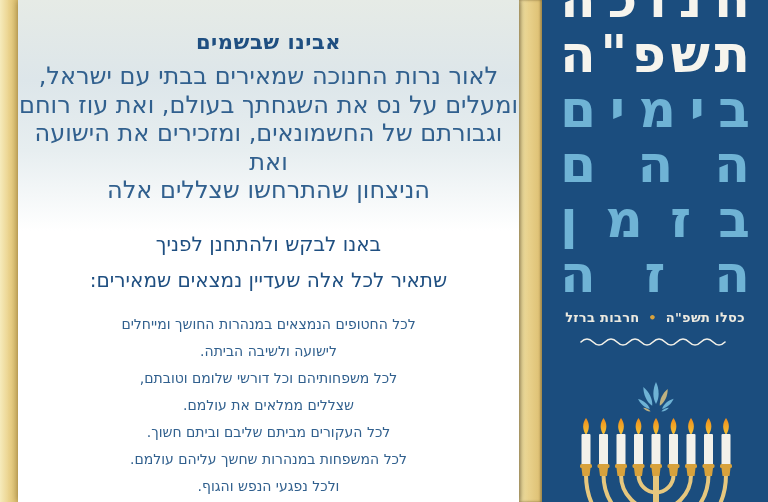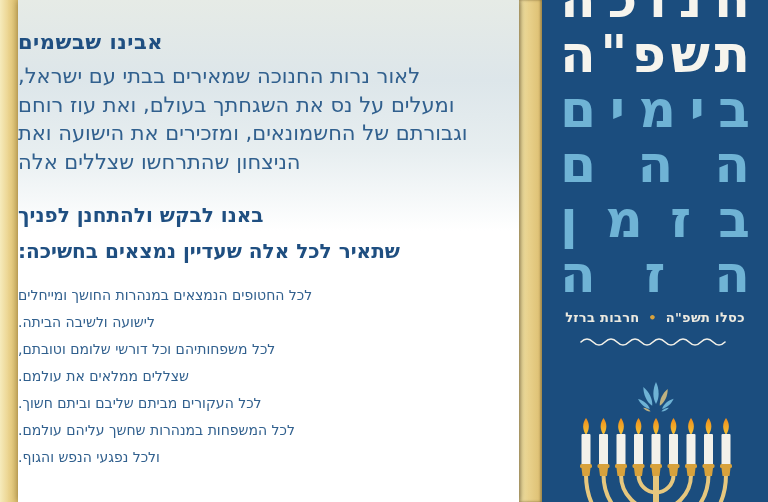--- a/index.html
+++ b/index.html
@@ -12,25 +12,25 @@
   .gold-left  { position:absolute; left:0; top:0; width:18px; height:502px;
                 background:linear-gradient(90deg,#f6ebbb 0%,#e9d088 55%,#ddbf6e 100%); }
   .gold-right { position:absolute; left:519px; top:0; width:23px; height:502px;
                 background:linear-gradient(90deg,#f2e4a9 0%,#e8d08a 45%,#dcbe70 100%);
                 box-shadow:inset -2px 0 2px rgba(70,50,15,.35), inset 2px 0 3px rgba(70,50,15,.30); }
 
   
   .page { position:absolute; left:18px; top:0; width:501px; height:502px;
           background:linear-gradient(180deg,#e6ebe6 0%,#dde6ea 16%,#e7eef0 30%,#ffffff 46%,#ffffff 100%);
           box-shadow:0 0 7px rgba(80,60,20,.55);
-          direction:rtl; text-align:left; color:#31608e; }
+          direction:rtl; text-align:center; color:#31608e; }
   .page-inner { padding-top:30px; }
   .page-title { font-size:21px; font-weight:bold; color:#1f4f81; margin-bottom:8px; letter-spacing:.5px; }
-  .intro { font-size:21px; line-height:28.5px; }
-  .petition-heading { margin-top:21px; font-size:20px; line-height:36px; font-weight:bold; color:#1f4f81; }
+  .intro { font-size:24px; line-height:28.5px; }
+  .petition-heading { margin-top:21px; font-size:20px; line-height:36px; font-weight:normal; color:#1f4f81; }
   .petition { margin-top:13px; font-size:14px; line-height:27px; }
 
   
   .sidebar { position:absolute; left:542px; top:0; width:226px; height:502px;
              background:#1b4d7e; overflow:hidden; direction:rtl; }
   .big-words { margin-top:-28px; }
   .bw { height:55px; display:flex; justify-content:space-between; align-items:center;
         direction:rtl; padding:0 18px; font-weight:bold; font-size:52px; line-height:55px; }
   .bw.white { color:#f6f4ed; }
   .bw.blue  { color:#6fb3d5; }
@@ -54,21 +54,21 @@
 
       <div class="intro">
         <div>לאור נרות החנוכה שמאירים בבתי עם ישראל,</div>
         <div>ומעלים על נס את השגחתך בעולם, ואת עוז רוחם</div>
         <div>וגבורתם של החשמונאים, ומזכירים את הישועה ואת</div>
         <div>הניצחון שהתרחשו שצללים אלה</div>
       </div>
 
       <div class="petition-heading">
         <div>באנו לבקש ולהתחנן לפניך</div>
-        <div>שתאיר לכל אלה שעדיין נמצאים בחשיכה:</div>
+        <div>שתאיר לכל אלה שעדיין נמצאים שמאירים:</div>
       </div>
 
       <div class="petition">
         <div>לכל החטופים הנמצאים במנהרות החושך ומייחלים</div>
         <div>לישועה ולשיבה הביתה.</div>
         <div>לכל משפחותיהם וכל דורשי שלומם וטובתם,</div>
         <div>שצללים ממלאים את עולמם.</div>
         <div>לכל העקורים מביתם שליבם וביתם חשוך.</div>
         <div>לכל המשפחות במנהרות שחשך עליהם עולמם.</div>
         <div>ולכל נפגעי הנפש והגוף.</div>

